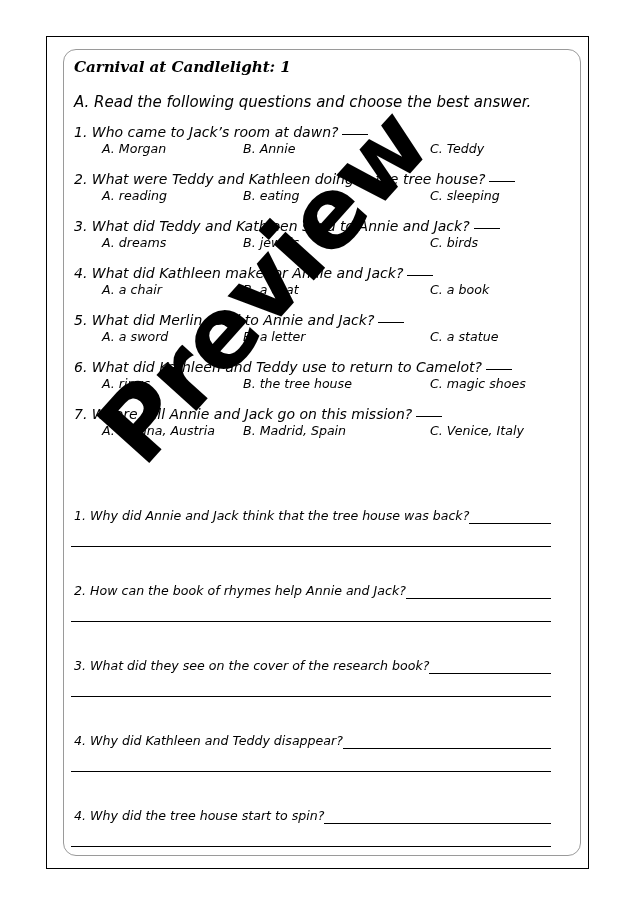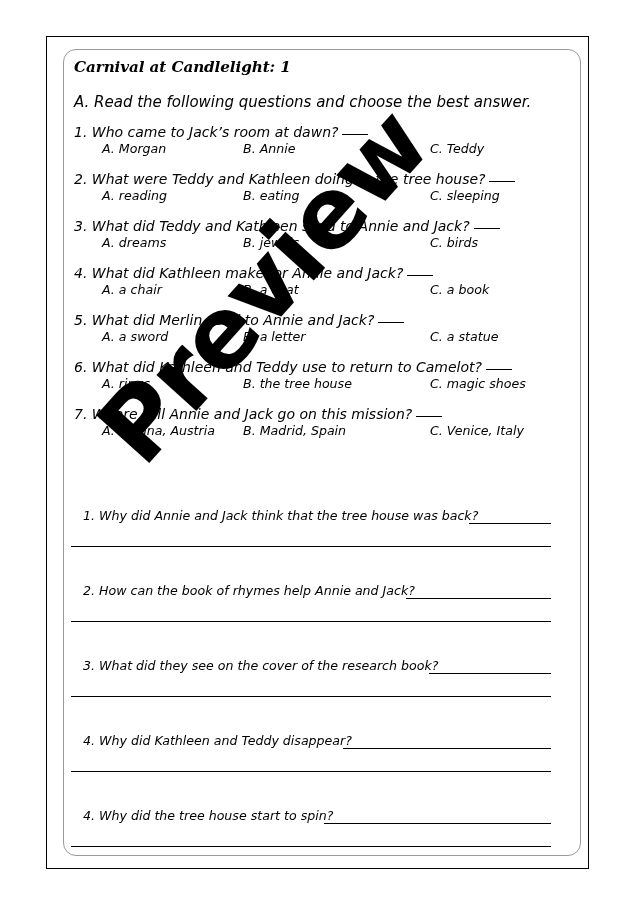--- a/index.html
+++ b/index.html
@@ -127,21 +127,21 @@
     white-space: nowrap;
   }
 
   .wr-block {
     position: absolute;
     left: 0;
     width: 480px;
   }
   .wr-q {
     position: absolute;
-    left: 9px;
+    left: 0;
     top: 0;
     font-size: 12.6px;
     color: #000000;
     white-space: nowrap;
   }
   .wr-rule-inline {
     position: absolute;
     top: 15px;
     height: 0;
     border-bottom: 1.2px solid #000000;

